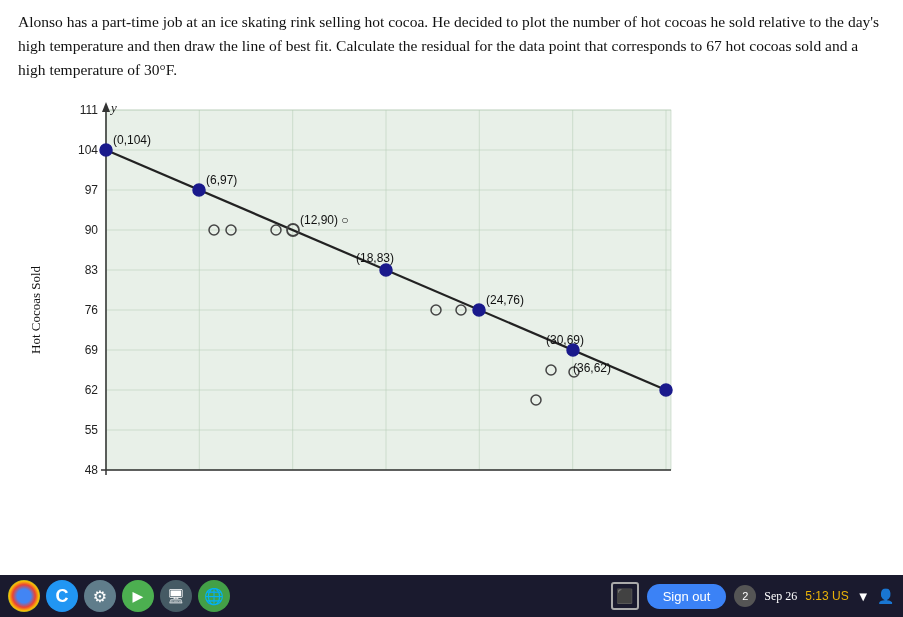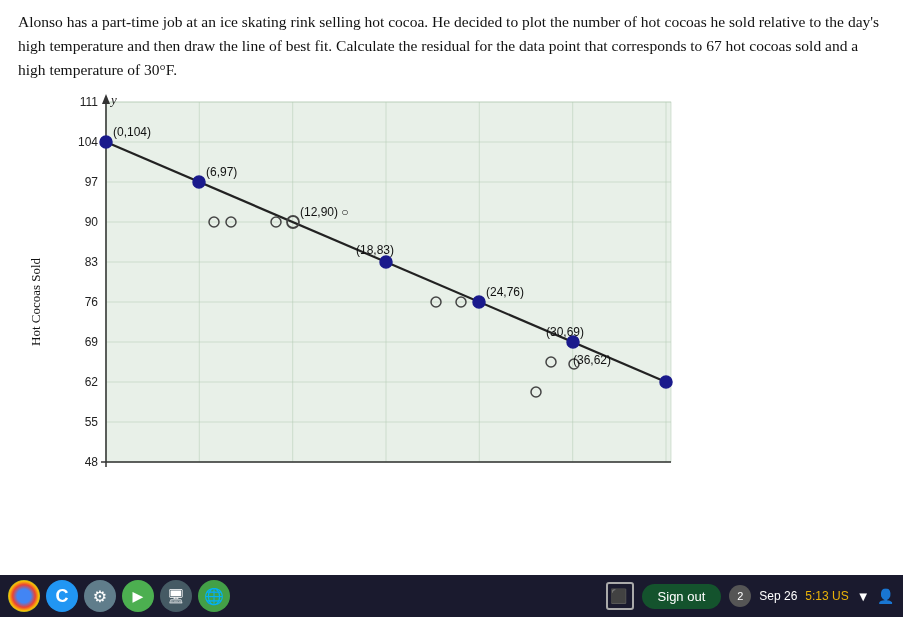--- a/index.html
+++ b/index.html
@@ -13,21 +13,21 @@
     }
 
     .main-content {
       padding: 10px 18px 0 18px;
     }
 
     .problem-text {
       font-size: 15.5px;
       line-height: 1.55;
       color: #111;
-      margin-bottom: 10px;
+      margin-bottom: 18px;
     }
 
     .chart-area {
       display: flex;
       position: relative;
       margin-left: 10px;
       margin-top: 4px;
     }
 
     .y-axis-label {
@@ -96,21 +96,21 @@
       border: 2px solid #aaa;
       border-radius: 3px;
       display: flex;
       align-items: center;
       justify-content: center;
       color: #aaa;
       font-size: 14px;
     }
 
     .sign-out-btn {
-      background: #14532d;
+      background: #3b82f6;
       color: #fff;
       border: none;
       border-radius: 16px;
       padding: 5px 16px;
       font-size: 13px;
       font-family: Arial, sans-serif;
       cursor: pointer;
       font-weight: 500;
     }
 
@@ -231,18 +231,18 @@
 
     <div class="taskbar-icon" style="background:#455a64; color:#fff; font-size:14px;">🖥</div>
 
     <div class="taskbar-icon" style="background:#43a047; color:#fff; font-size:16px; border-radius:50%;">🌐</div>
   </div>
 
   <div class="taskbar-right">
     <div class="screen-icon">⬛</div>
     <button class="sign-out-btn">Sign out</button>
     <div class="badge-circle">2</div>
-    <span style="color:#fff; font-family:Liberation Sans, sans-serif; font-size:12px;">Sep 26</span>
+    <span style="color:#fff; font-family:Liberation Serif, serif; font-size:12px;">Sep 26</span>
     <span style="color:#eab308; font-family:Arial; font-size:12px;">5:13 US</span>
     <span style="color:#fff; font-size:13px;">▼</span>
     <span style="color:#fff; font-size:14px;">👤</span>
   </div>
 </div>
 
 </body></html>

